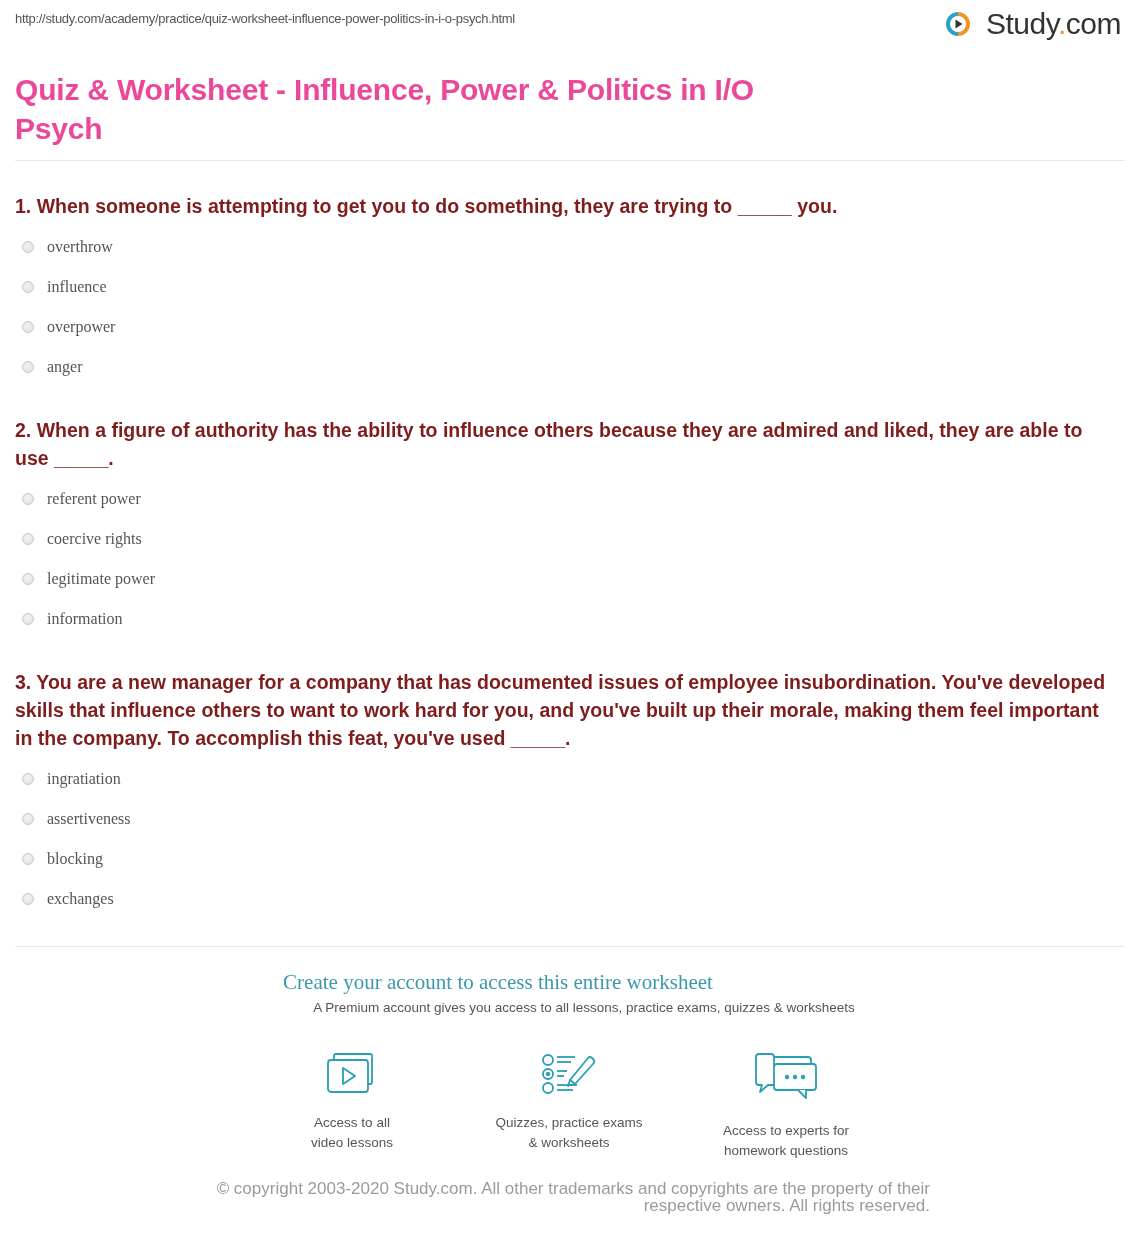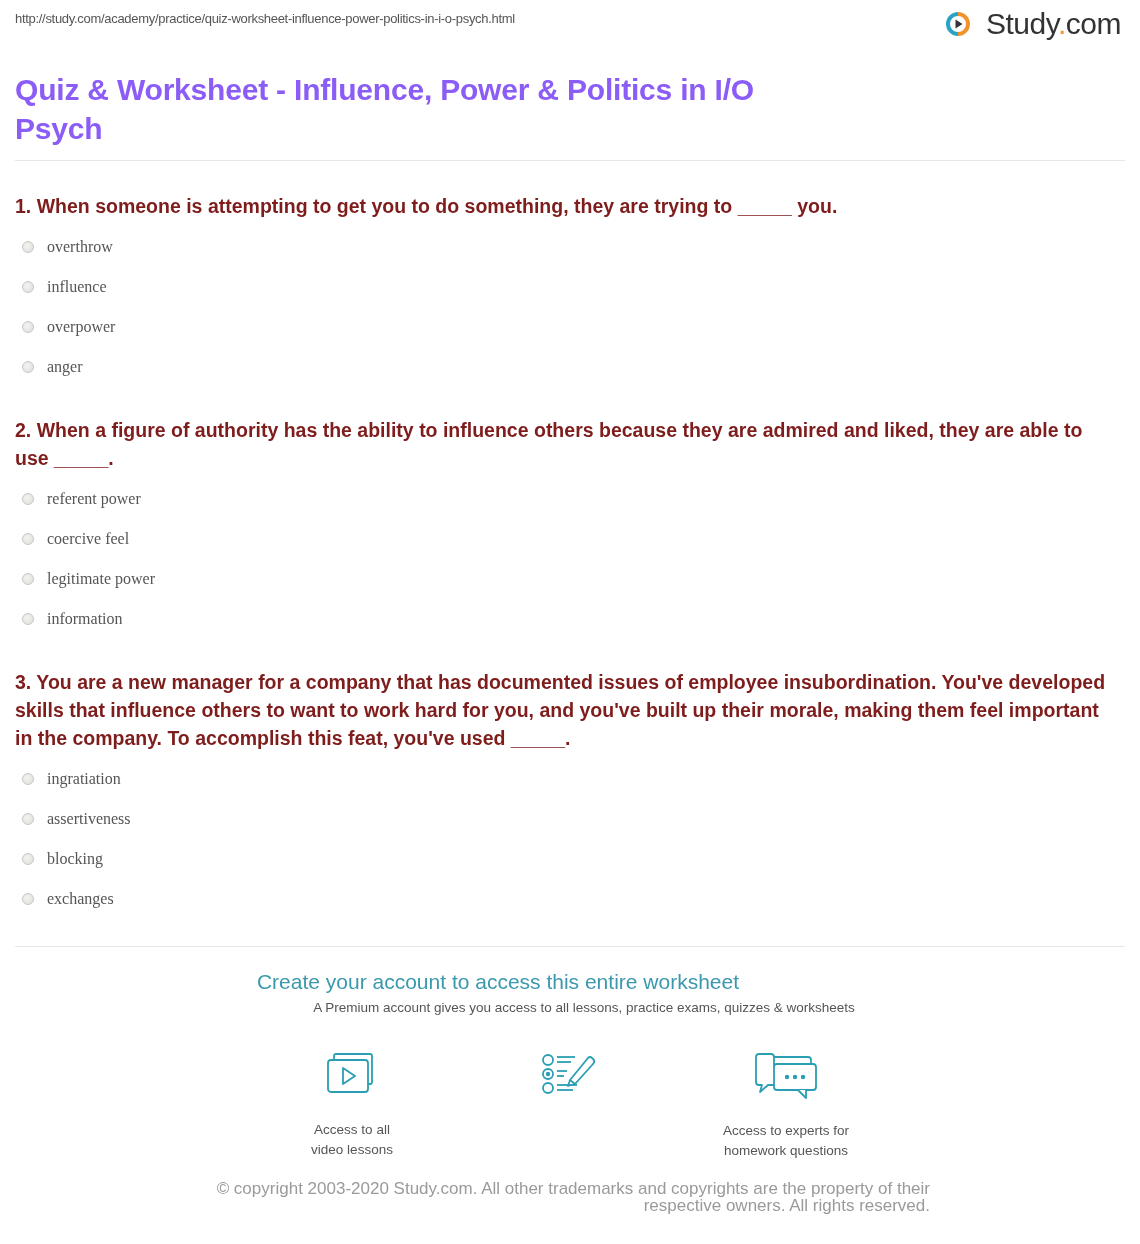--- a/index.html
+++ b/index.html
@@ -41,21 +41,21 @@
       line-height: 30px;
     }
     .logo-text .dot { color: #f0932b; }
     .title {
       position: absolute;
       left: 15px;
       top: 70px;
       width: 820px;
       font-size: 30px;
       line-height: 39px;
-      color: #8b5cf6;
+      color: #ec4899;
       font-family: "Liberation Sans", sans-serif;
       letter-spacing: -0.2px;
     }
     .divider {
       position: absolute;
       left: 15px;
       width: 1110px;
       height: 1px;
       background: #e7e7e7;
     }
@@ -90,21 +90,21 @@
       font-family: Liberation Serif, serif;
     }
     .cta-title {
       position: absolute;
       left: 0;
       width: 996px;
       top: 970px;
       text-align: center;
       font-size: 21px;
       color: #3b99ad;
-      font-family: Liberation Sans, sans-serif;
+      font-family: Liberation Serif, serif;
     }
     .cta-sub {
       position: absolute;
       left: 0;
       width: 1140px;
       top: 1000px;
       text-align: center;
       font-size: 13.5px;
       color: #555;
       font-family: "Liberation Sans", sans-serif;
@@ -116,21 +116,21 @@
       left: 0;
       width: 1140px;
     }
     .feature {
       position: absolute;
       width: 200px;
       text-align: center;
     }
     .feature svg { display: block; margin: 0 auto; }
     .feature-label {
-      margin-top: 24px;
+      margin-top: 17px;
       font-size: 13.5px;
       line-height: 20px;
       color: #555;
       font-family: "Liberation Sans", sans-serif;
     }
     .footer {
       position: absolute;
       top: 1180px;
       left: 210px;
       width: 720px;
@@ -181,21 +181,21 @@
 </div>
 
 <div class="question" style="top:416px">2. When a figure of authority has the ability to influence others because they are admired and liked, they are able to use _____.</div>
 <div class="options" style="top:479px">
   <label class="option">
       <span class="radio"></span>
       <span class="option-label">referent power</span>
     </label>
   <label class="option">
       <span class="radio"></span>
-      <span class="option-label">coercive feel</span>
+      <span class="option-label">coercive rights</span>
     </label>
   <label class="option">
       <span class="radio"></span>
       <span class="option-label">legitimate power</span>
     </label>
   <label class="option">
       <span class="radio"></span>
       <span class="option-label">information</span>
     </label>
 </div>
@@ -245,20 +245,24 @@
       <circle cx="7" cy="36" r="5" fill="none" stroke="#2a9fb3" stroke-width="1.8"></circle>
       <line x1="16" y1="5" x2="34" y2="5" stroke="#2a9fb3" stroke-width="1.8"></line>
       <line x1="16" y1="10" x2="30" y2="10" stroke="#2a9fb3" stroke-width="1.8"></line>
       <line x1="16" y1="19" x2="26" y2="19" stroke="#2a9fb3" stroke-width="1.8"></line>
       <line x1="16" y1="24" x2="23" y2="24" stroke="#2a9fb3" stroke-width="1.8"></line>
       <line x1="16" y1="33" x2="36" y2="33" stroke="#2a9fb3" stroke-width="1.8"></line>
       <line x1="16" y1="38" x2="32" y2="38" stroke="#2a9fb3" stroke-width="1.8"></line>
       <path d="M29 28 L47 6 Q49 4 51 6 L53 8 Q54 10 52 12 L34 32 L27 34 Z" fill="none" stroke="#2a9fb3" stroke-width="1.8" stroke-linejoin="round"></path>
       <line x1="29" y1="28" x2="34" y2="32" stroke="#2a9fb3" stroke-width="1.8"></line>
     </svg>
+    <div class="feature-label">
+      <div>Quizzes, practice exams</div>
+      <div>&amp; worksheets</div>
+    </div>
   </div>
   <div class="feature" style="left:686px">
     <svg width="64" height="50" viewBox="0 0 64 50">
       <path d="M20 14 V5 Q20 2 17 2 H5 Q2 2 2 5 V30 Q2 33 5 33 H8 L6 40 L14 33 H20" fill="none" stroke="#2a9fb3" stroke-width="1.8" stroke-linejoin="round"></path>
       <path d="M20 14 H5" fill="none"></path>
       <path d="M20 5 H54 Q57 5 57 8 V12" fill="none" stroke="#2a9fb3" stroke-width="1.8"></path>
       <rect x="20" y="12" width="42" height="26" rx="3" fill="#fff" stroke="#2a9fb3" stroke-width="1.8"></rect>
       <path d="M44 38 L52 46 L52 38" fill="#fff" stroke="#2a9fb3" stroke-width="1.8" stroke-linejoin="round"></path>
       <circle cx="33" cy="25" r="2.2" fill="#2a9fb3"></circle>
       <circle cx="41" cy="25" r="2.2" fill="#2a9fb3"></circle>

